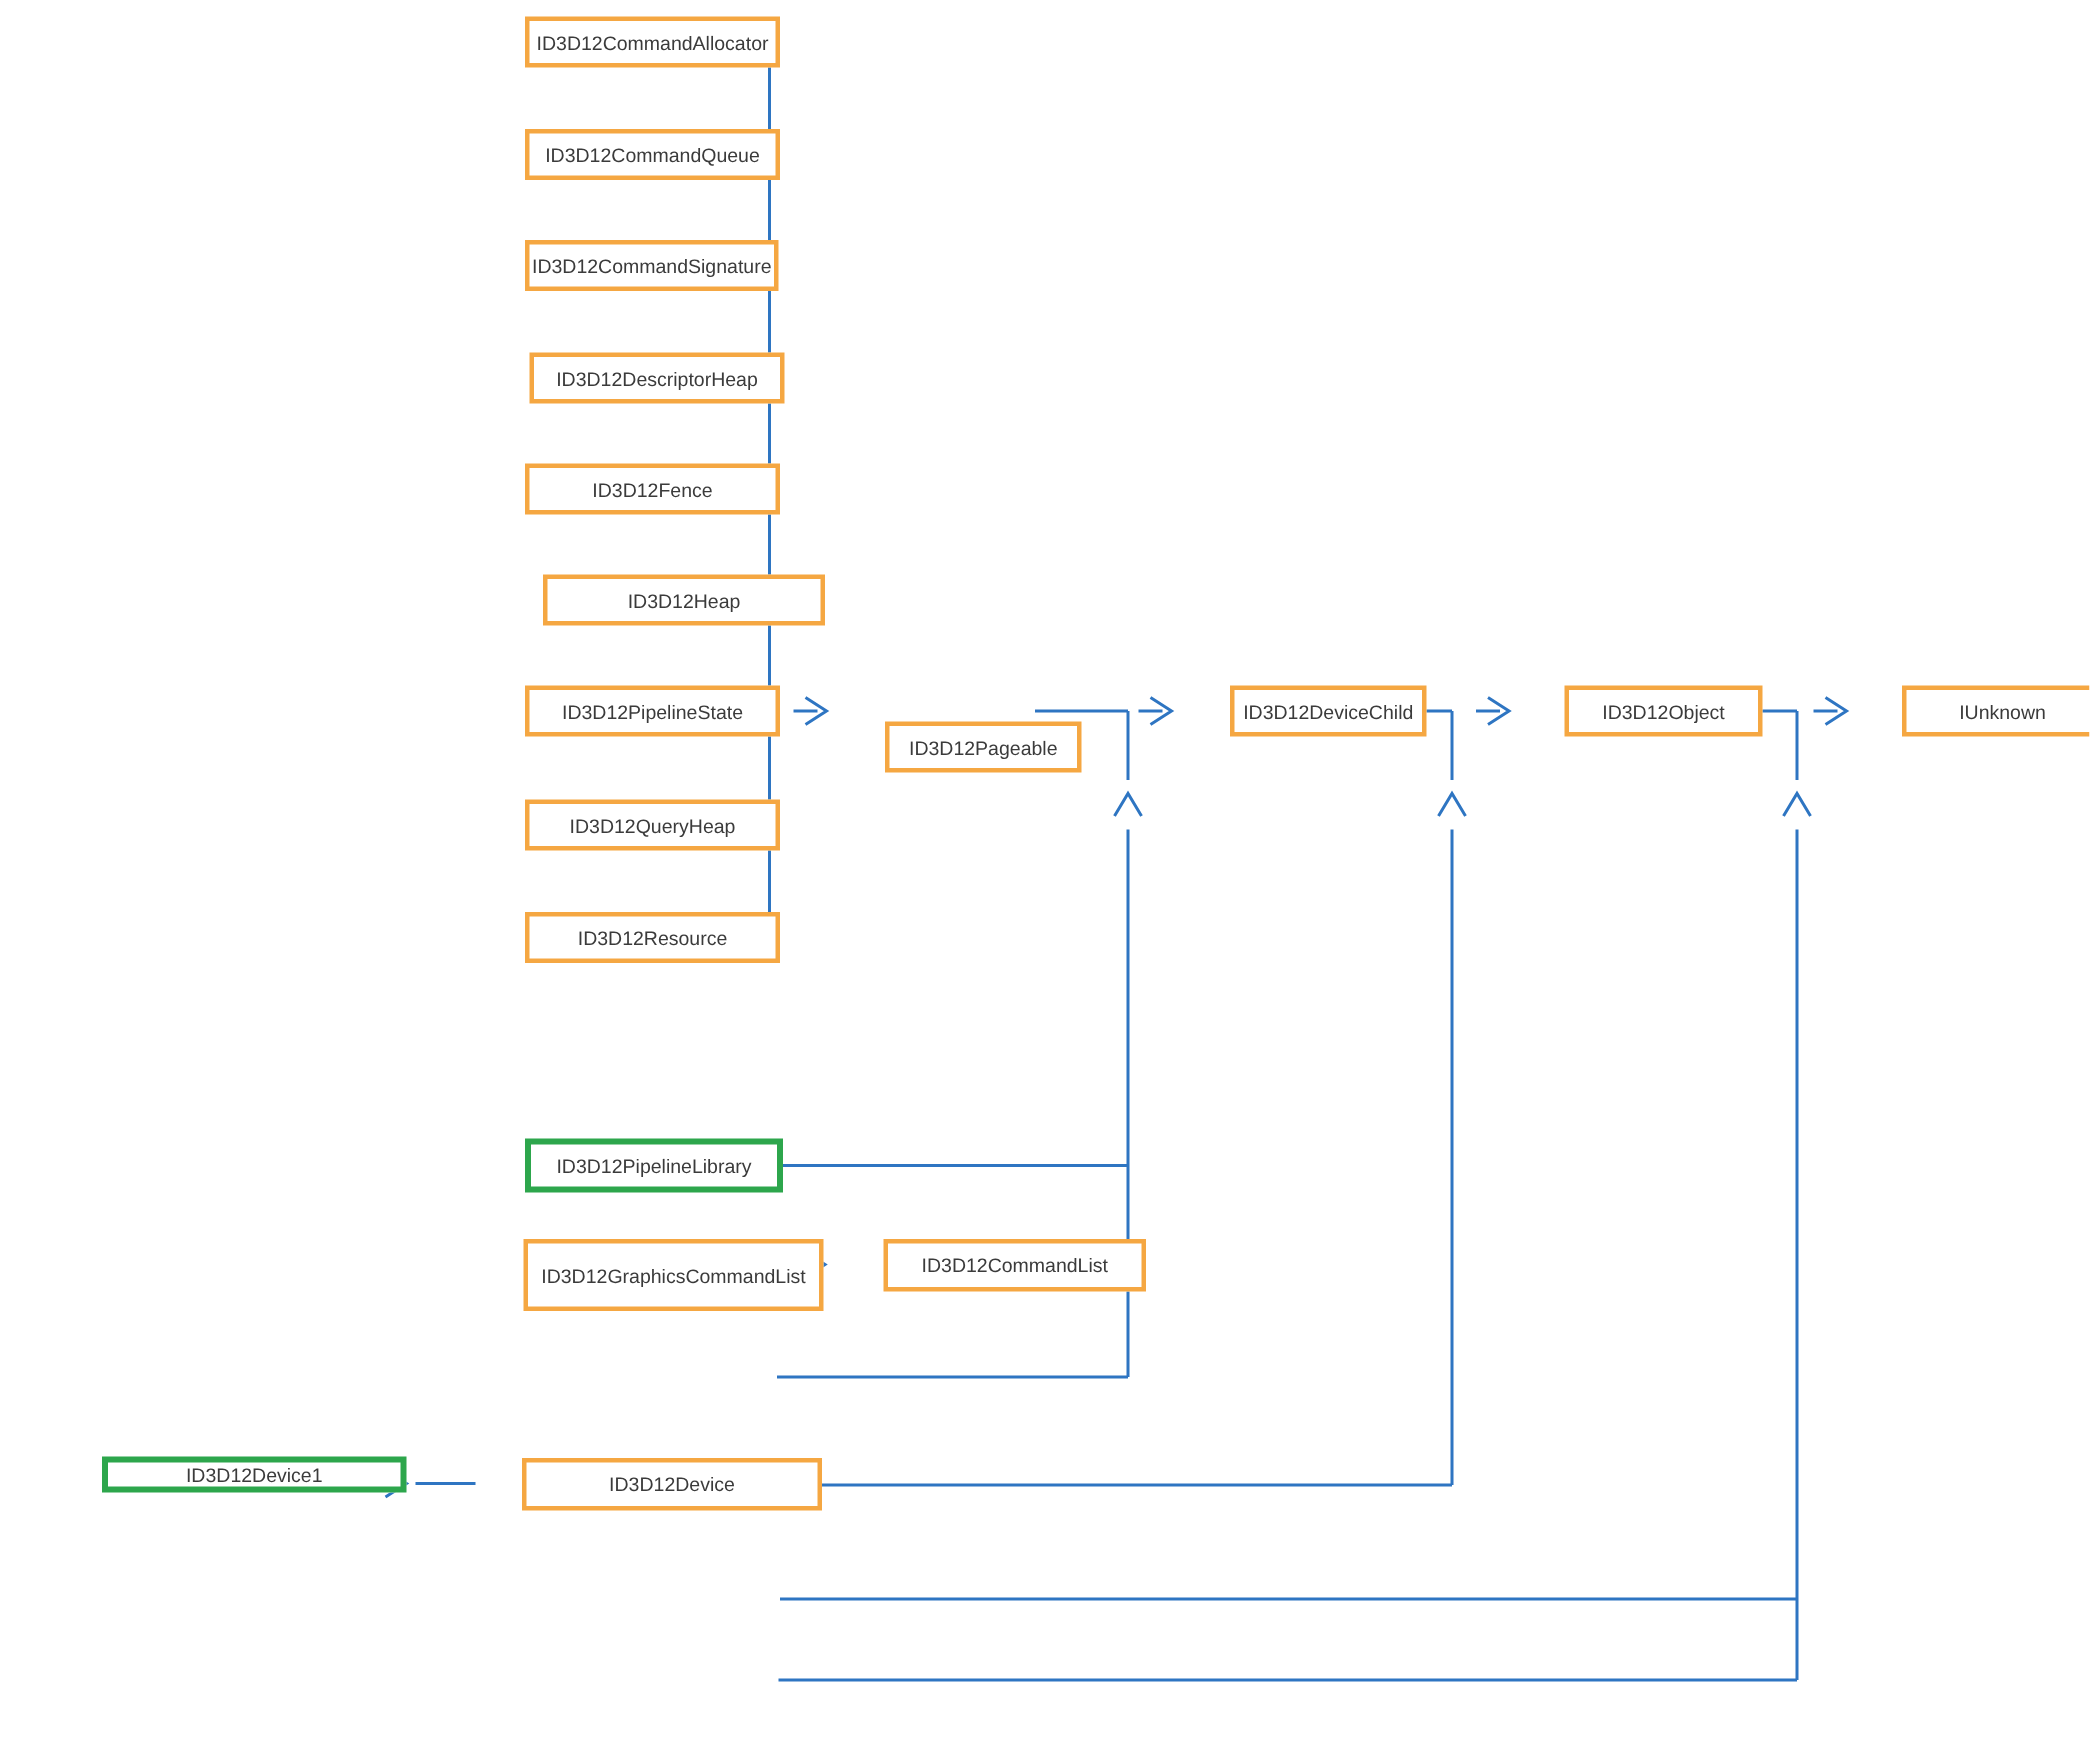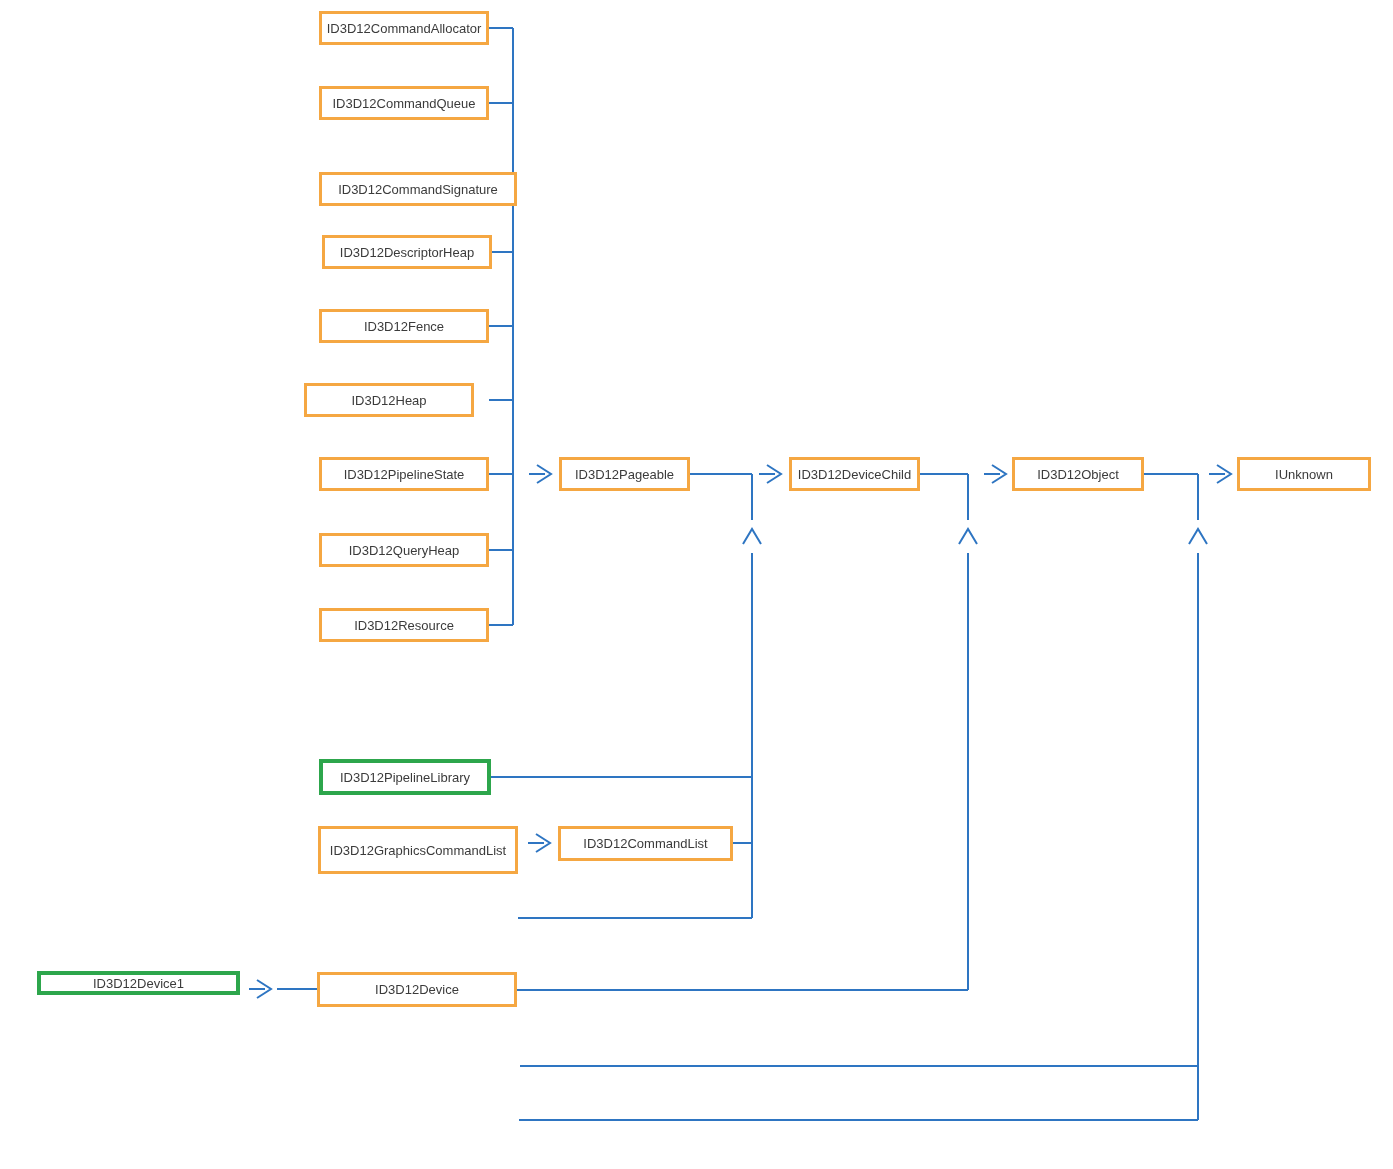--- a/index.html
+++ b/index.html
@@ -22,20 +22,21 @@
   .wires line, .wires polyline{stroke:var(--line);stroke-width:2;fill:none;}
   .wires .arrow{stroke:var(--arrow);}
   .node{
     position:absolute;
     display:flex;align-items:center;justify-content:center;
     background:#fff;
     box-sizing:border-box;
     font-size:13px;color:var(--text);
     white-space:nowrap;
     text-align:center;
+    margin-left:31px;
   }
   .node.o{border:3px solid var(--orange);}
   .node.g{border:4px solid var(--green);}
 </style>
 </head>
 <body>
 
 <div class="canvas">
 
   <svg class="wires" viewBox="0 0 1393 1169">
@@ -129,29 +130,29 @@
     <g class="arrow">
       <polyline points="959,544 968,529 977,544"></polyline>
     </g>
     <g class="arrow">
       <polyline points="1189,544 1198,529 1207,544"></polyline>
     </g>
   </svg>
 
   <div class="node o" style="left:319px;top:11px;width:170px;height:34px">ID3D12CommandAllocator</div>
   <div class="node o" style="left:319px;top:86px;width:170px;height:34px">ID3D12CommandQueue</div>
-  <div class="node o" style="left:319px;top:172px;width:198px;height:34px">ID3D12CommandSignature</div>
+  <div class="node o" style="left:319px;top:160px;width:169px;height:34px">ID3D12CommandSignature</div>
   <div class="node o" style="left:322px;top:235px;width:170px;height:34px">ID3D12DescriptorHeap</div>
   <div class="node o" style="left:319px;top:309px;width:170px;height:34px">ID3D12Fence</div>
-  <div class="node o" style="left:304px;top:383px;width:170px;height:34px">ID3D12Heap</div>
+  <div class="node o" style="left:331px;top:383px;width:188px;height:34px">ID3D12Heap</div>
   <div class="node o" style="left:319px;top:457px;width:170px;height:34px">ID3D12PipelineState</div>
   <div class="node o" style="left:319px;top:533px;width:170px;height:34px">ID3D12QueryHeap</div>
   <div class="node o" style="left:319px;top:608px;width:170px;height:34px">ID3D12Resource</div>
 
-  <div class="node o" style="left:559px;top:457px;width:131px;height:34px">ID3D12Pageable</div>
+  <div class="node o" style="left:559px;top:481px;width:131px;height:34px">ID3D12Pageable</div>
   <div class="node o" style="left:789px;top:457px;width:131px;height:34px">ID3D12DeviceChild</div>
   <div class="node o" style="left:1012px;top:457px;width:132px;height:34px">ID3D12Object</div>
   <div class="node o" style="left:1237px;top:457px;width:134px;height:34px">IUnknown</div>
 
   <div class="node g" style="left:319px;top:759px;width:172px;height:36px">ID3D12PipelineLibrary</div>
   <div class="node o" style="left:318px;top:826px;width:200px;height:48px">ID3D12GraphicsCommandList</div>
   <div class="node o" style="left:558px;top:826px;width:175px;height:35px">ID3D12CommandList</div>
   <div class="node g" style="left:37px;top:971px;width:203px;height:24px">ID3D12Device1</div>
   <div class="node o" style="left:317px;top:972px;width:200px;height:35px">ID3D12Device</div>
 

